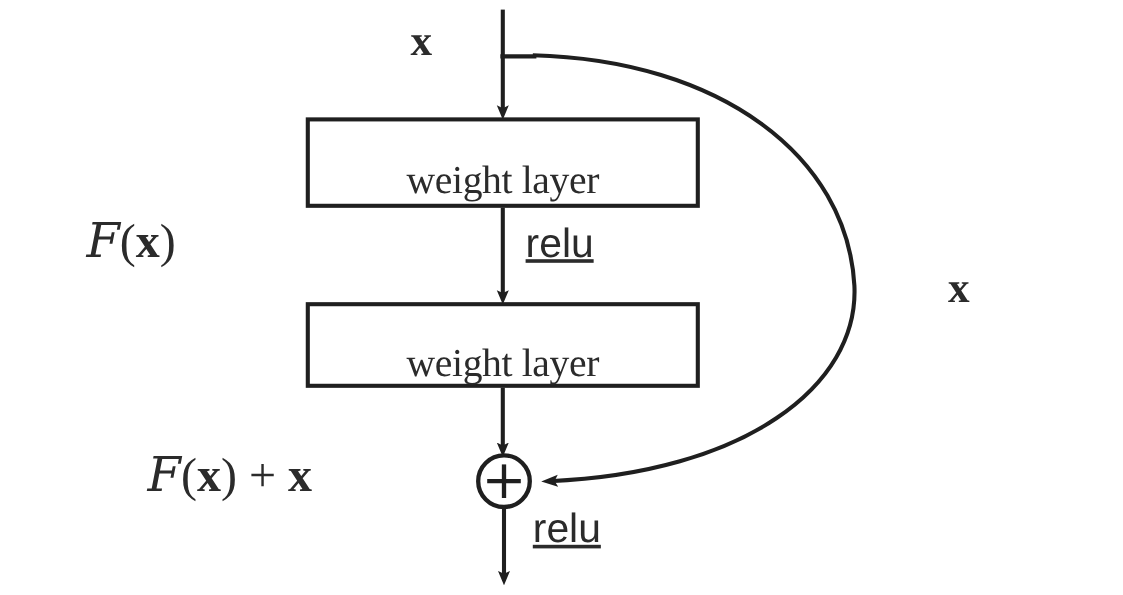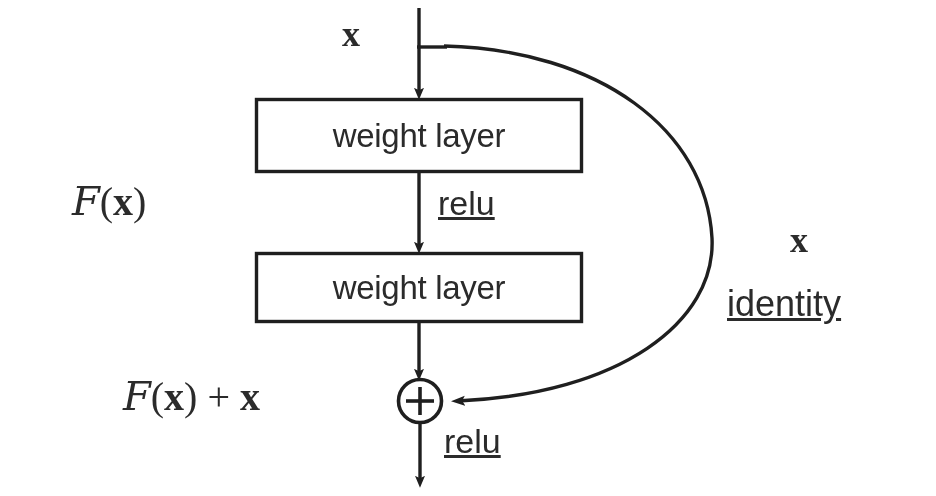--- a/index.html
+++ b/index.html
@@ -44,23 +44,24 @@
     font-family: "DejaVu Serif", serif;
     font-style: italic;
     font-weight: 400;
   }
   .box-label {
     position: absolute;
     display: flex;
     align-items: center;
     justify-content: center;
     color: #2b2b2b;
-    font-family: Liberation Sans, sans-serif;
+    font-family: Liberation Serif, serif;
     font-size: 33px;
     letter-spacing: -0.3px;
+    margin-top: 16px;
   }
   
   #x-top          { left: 342px; top: 16px;  font-size: 36px; }
   #fx-left        { left: 72px;  top: 181px; font-size: 40px; }
   #relu-mid       { left: 438px; top: 186px; font-size: 34px; }
   #fx-plus-x      { left: 123px; top: 376px; font-size: 40px; }
   #relu-bottom    { left: 444px; top: 424px; font-size: 34px; }
   #x-right        { left: 790px; top: 222px; font-size: 36px; }
   #identity-right { left: 727px; top: 286px; font-size: 36px; }
   #wl1 { left: 255px; top: 98px;  width: 328px; height: 75px; }
@@ -127,19 +128,18 @@
         <span class="paren">)</span>
         <span class="plus-sign">+</span>
         <span class="vec-x">x</span>
     </span>
   </div>
 
   <div class="lbl lbl-sans" id="relu-bottom">relu</div>
 
   <div class="lbl vec-x" id="x-right">x</div>
 
-  <div class="lbl lbl-sans" id="identity-right">identity</div>
 
   <div class="box-label" id="wl1">weight layer</div>
 
   <div class="box-label" id="wl2">weight layer</div>
 
 </div>
 
 </body></html>

